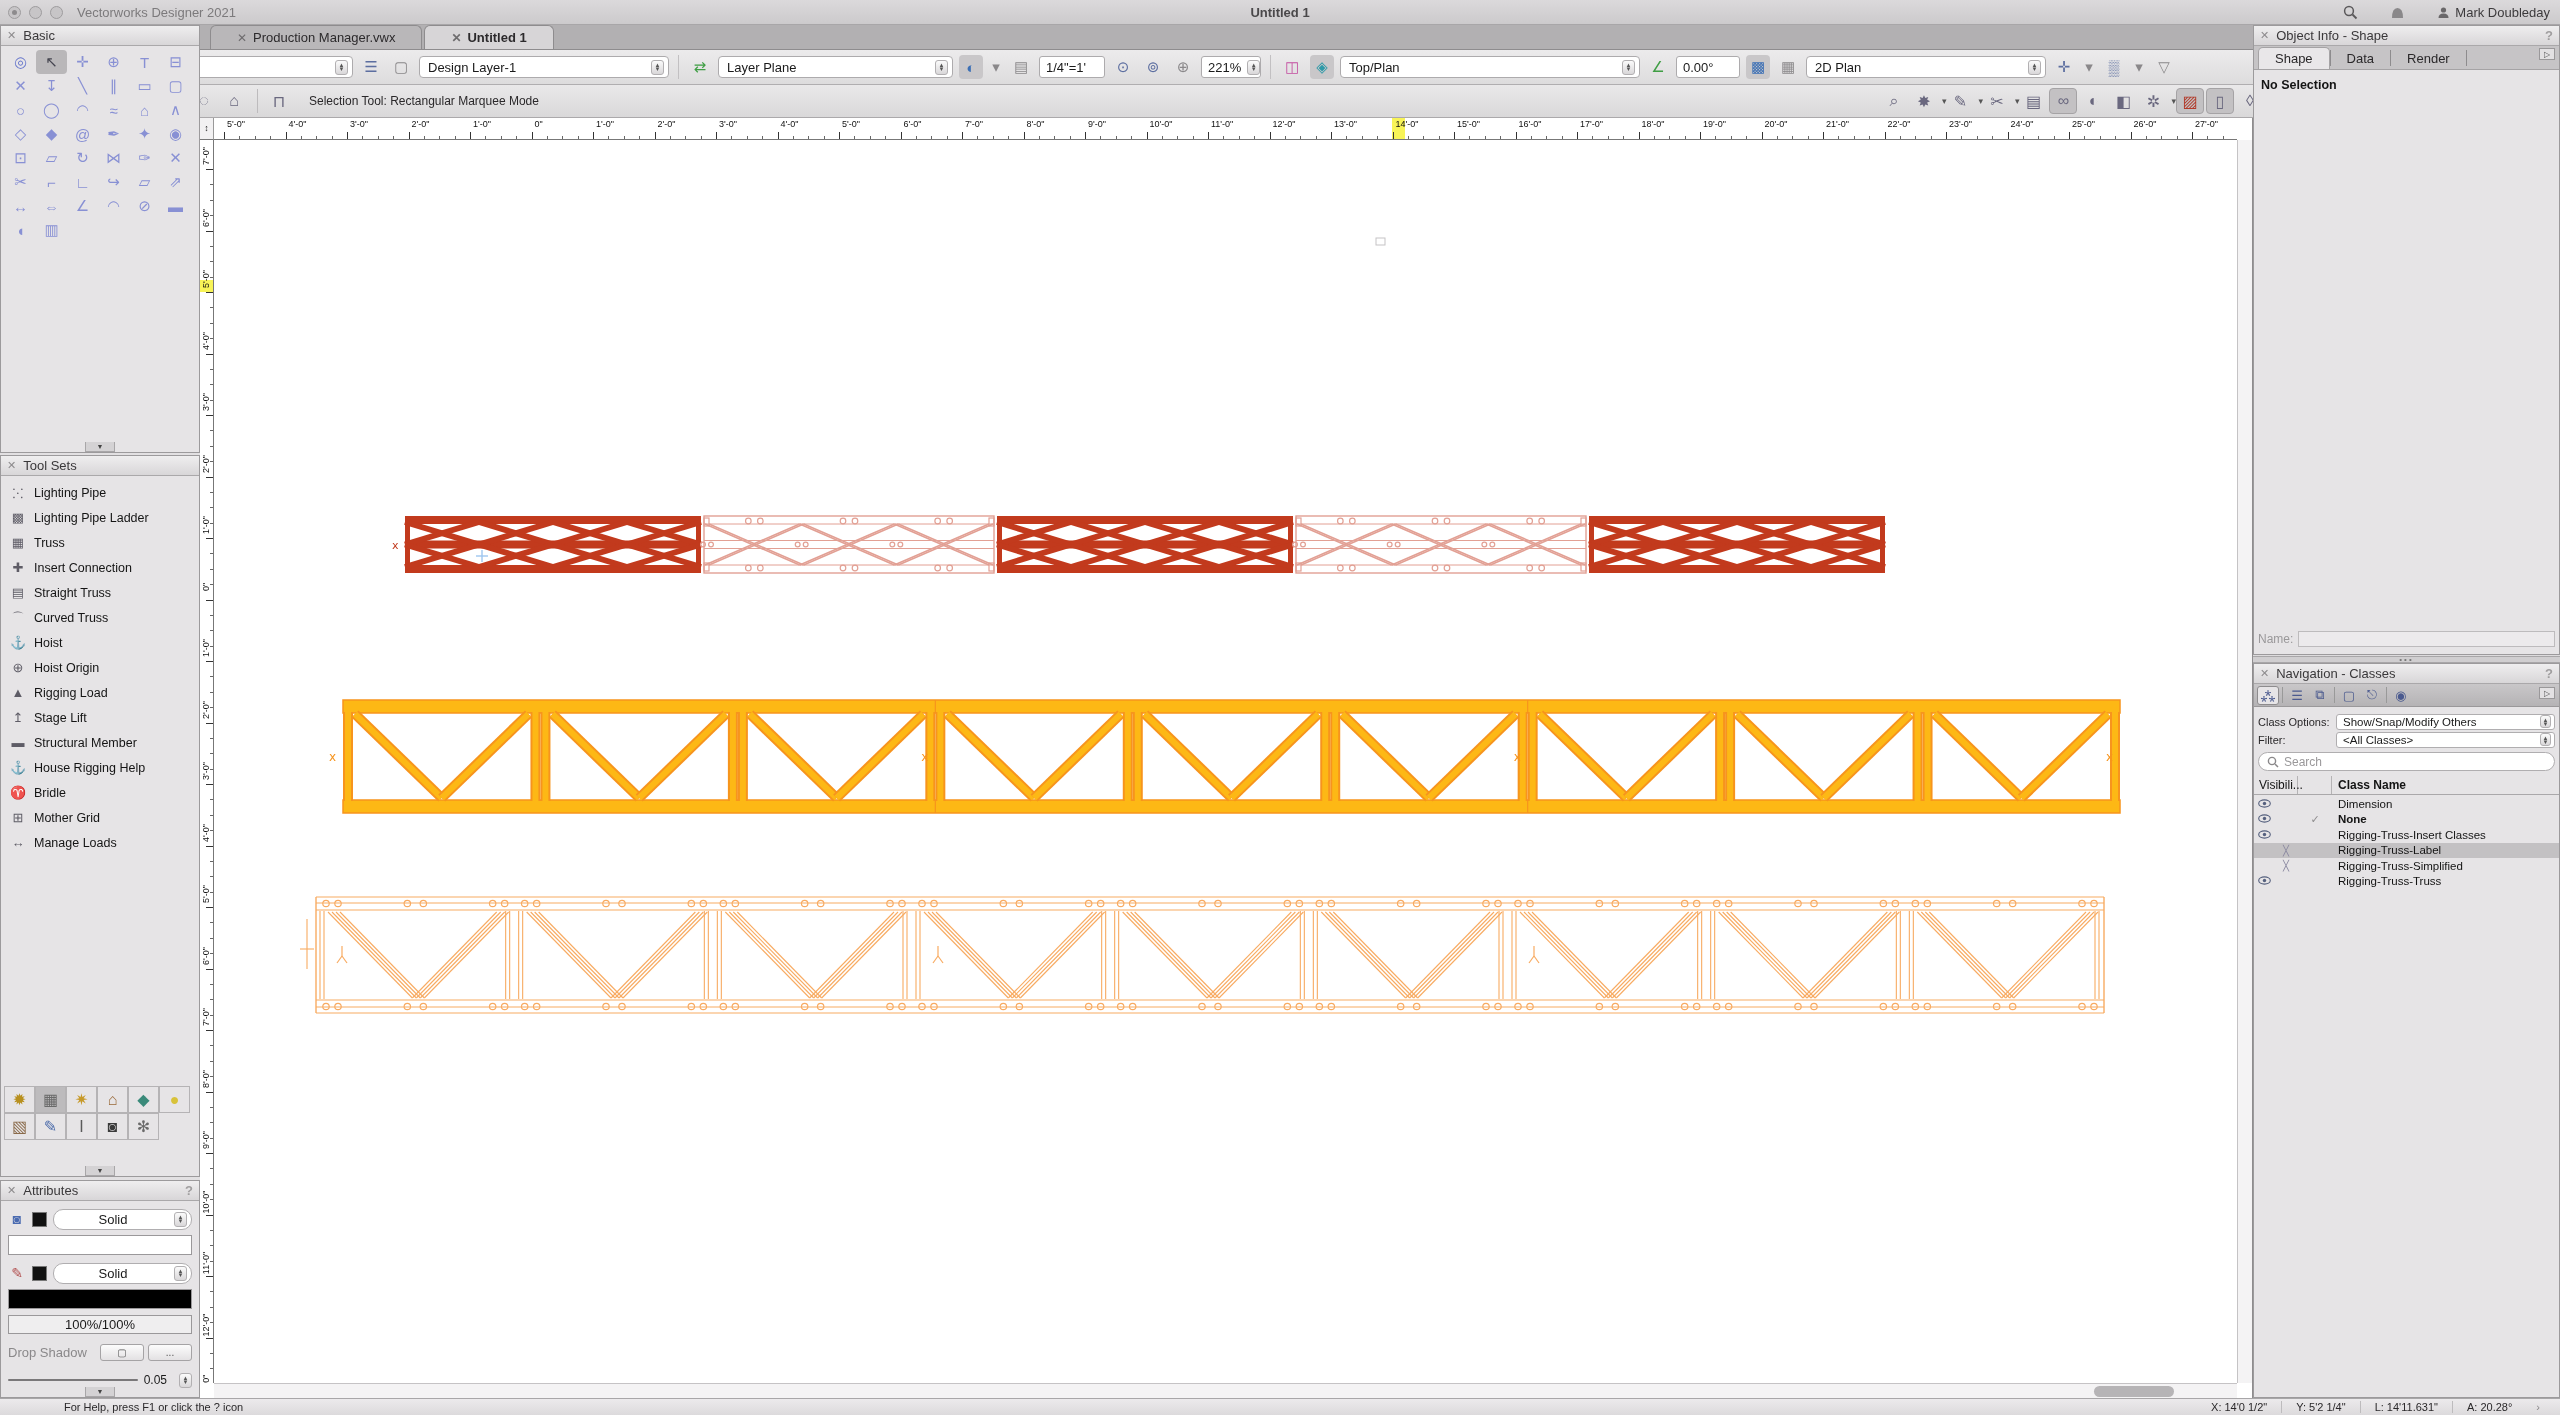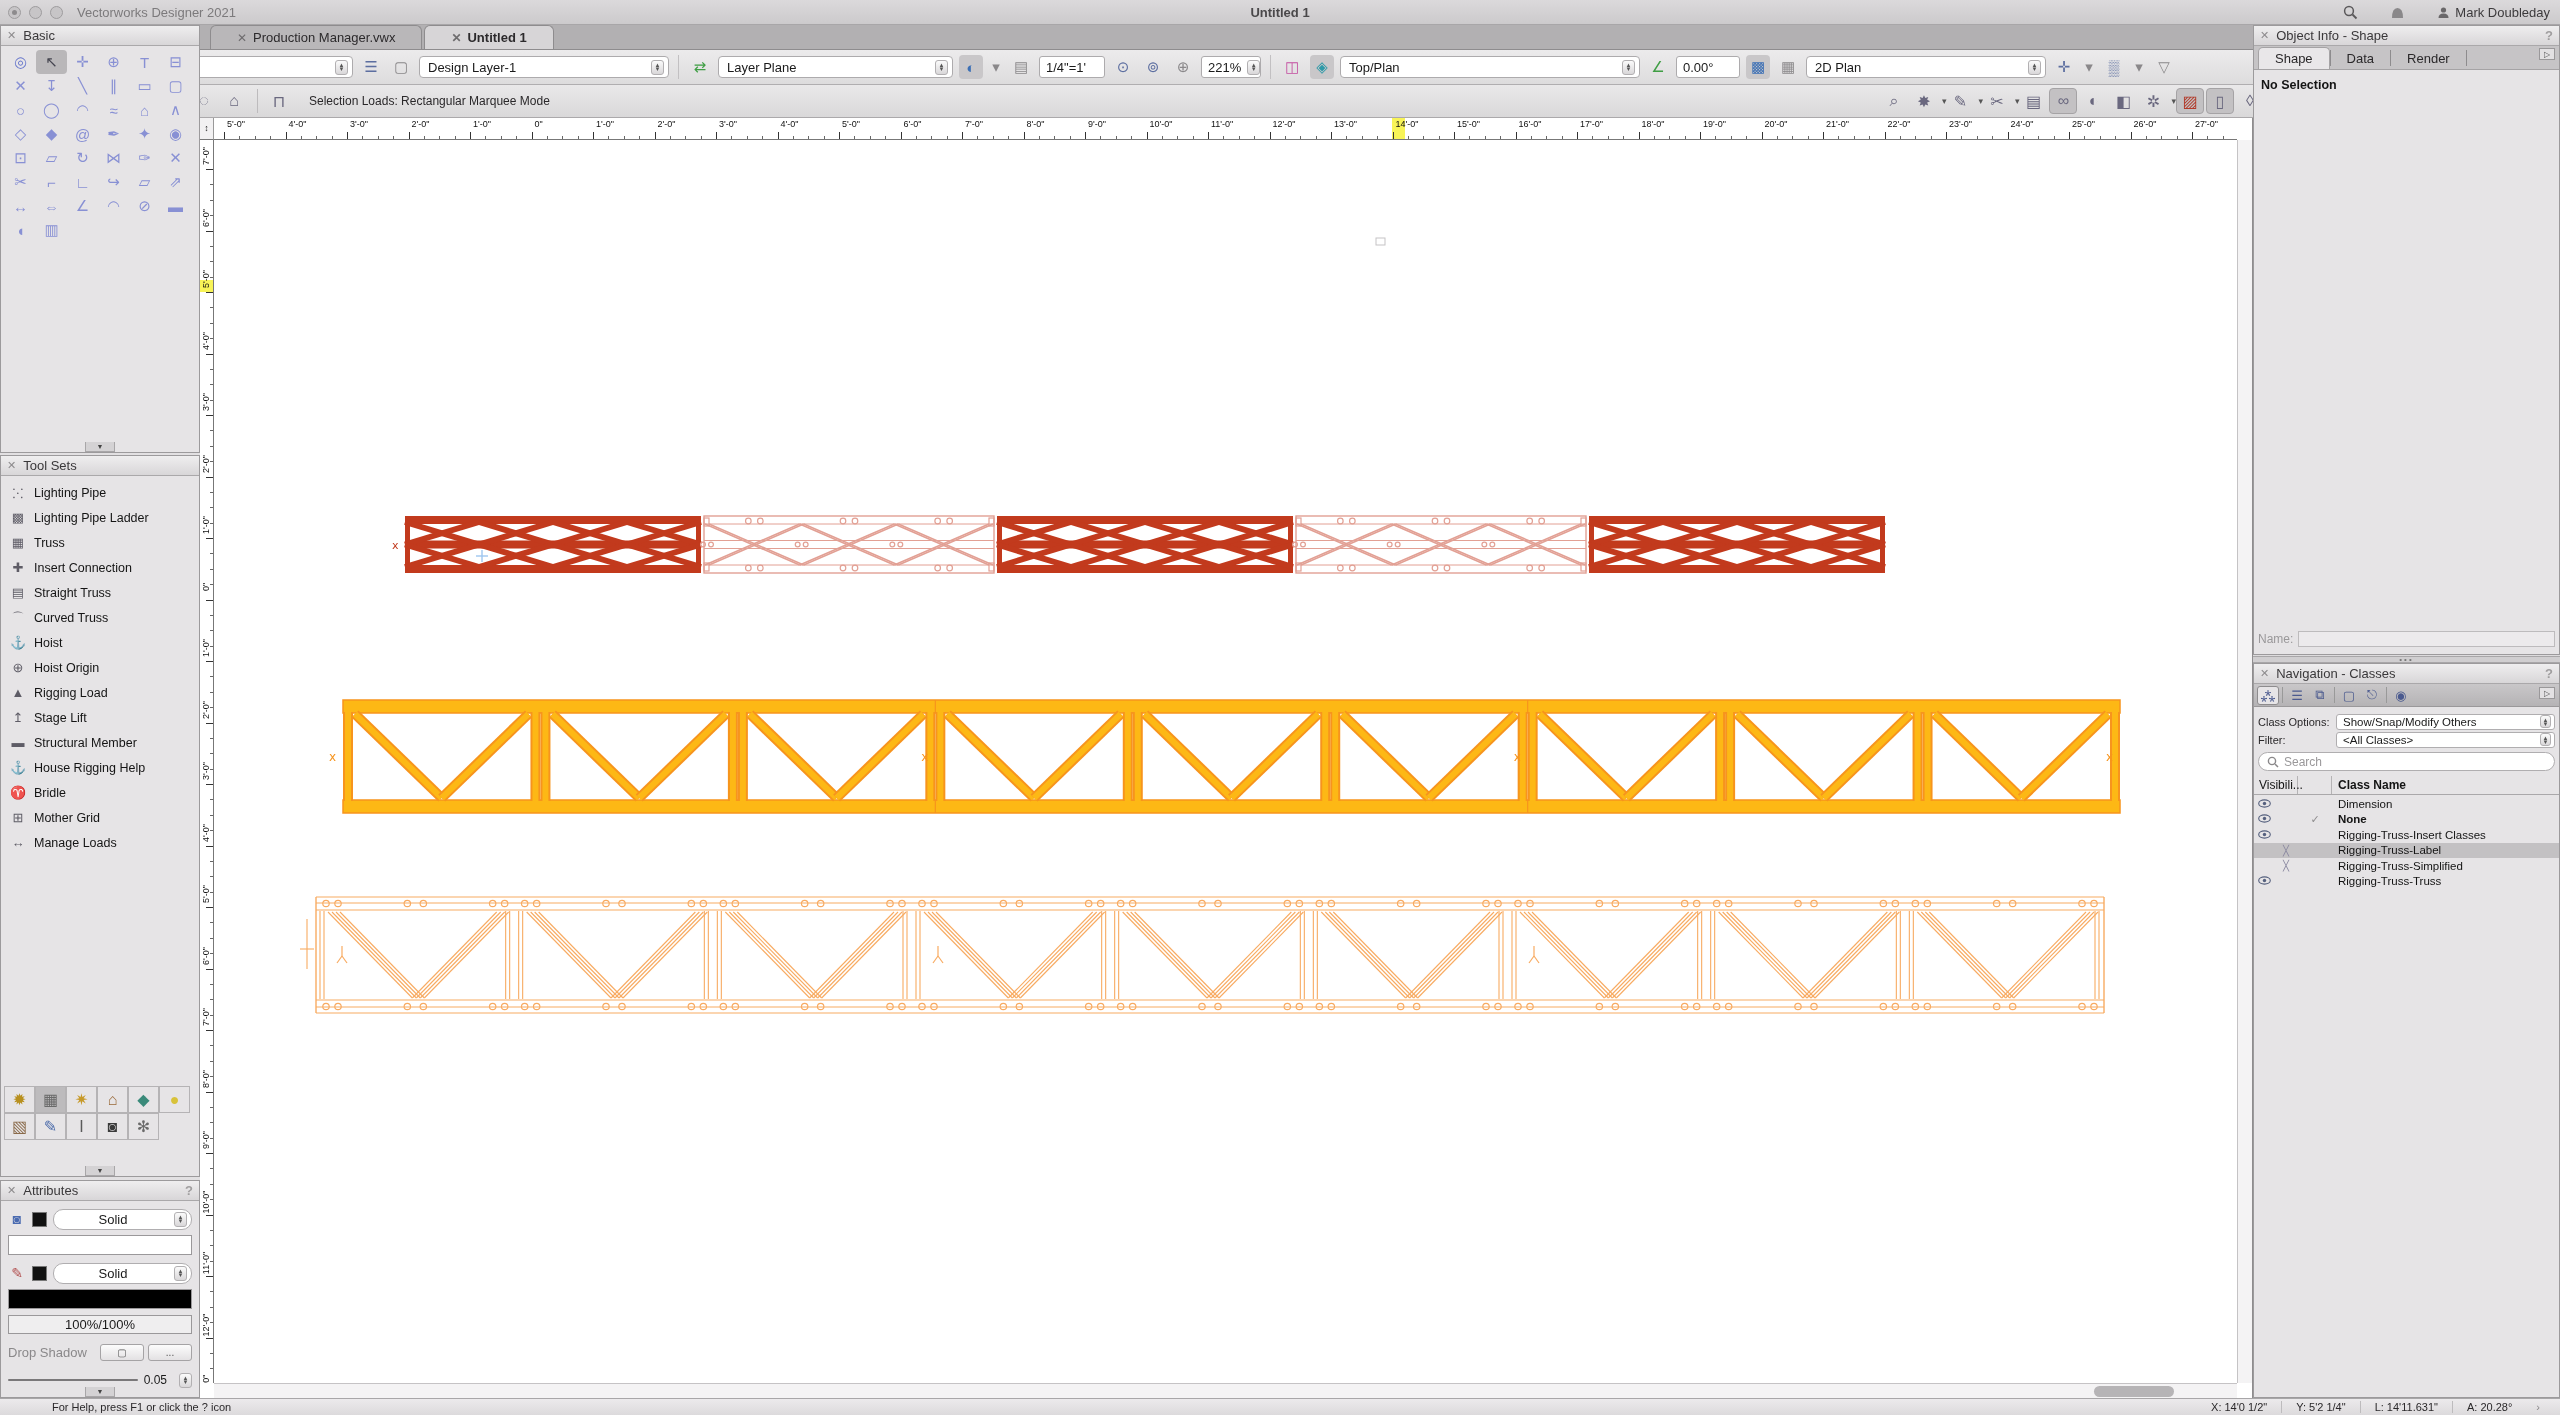--- a/index.html
+++ b/index.html
@@ -138,21 +138,21 @@
   .cls-row.sel{background:#c3c1c3;}
   .cls-row .vis{width:20px;text-align:center;flex:none;}
   .cls-row .xcol{width:24px;text-align:center;flex:none;color:#8a88a0;font-size:10px;}
   .cls-row .ckcol{width:34px;text-align:center;flex:none;color:#8e8c8e;font-size:11px;}
   .cls-row .cname{padding-left:6px;}
   .cls-row .cname.bold{font-weight:bold;}
 
   
   .statusbar{position:absolute;left:0;bottom:0;width:2560px;height:17px;background:linear-gradient(#eceaec,#dcdadc);border-top:1px solid #a8a6a8;
     display:flex;align-items:center;font-size:11px;color:#2a282a;}
-  .sb-help{margin-left:8px;padding-left:44px;}
+  .sb-help{margin-left:20px;padding-left:44px;}
   .sb-coords{position:absolute;right:20px;display:flex;align-items:center;height:17px;}
   .sb-item{padding:0 14px;border-left:1px solid #bdbbbd;white-space:nowrap;}
   .sb-chev{color:#8a888a;padding-left:10px;}
 </style>
 </head>
 <body>
 
 <div class="screen">
 
   <div class="titlebar">
@@ -258,21 +258,21 @@
         <span class="mb-icon pressed">⧉</span>
         <span class="mb-sep"></span>
         <span class="mb-icon">▤</span>
         <span class="mb-sep"></span>
         <span class="mb-icon pressed">▭</span>
         <span class="mb-icon">◌</span>
         <span class="mb-icon">⌂</span>
         <span class="mb-sep"></span>
         <span class="mb-icon">⊓</span>
       </span>
-    <span class="mb-status">Selection Loads: Rectangular Marquee Mode</span>
+    <span class="mb-status">Selection Tool: Rectangular Marquee Mode</span>
     <span class="mb-right" id="modebar-right">
         <span class="mb-icon">⌕</span>
         <span class="mb-icon">✸</span>
         <span class="mb-caret">▾</span>
         <span class="mb-icon">✎</span>
         <span class="mb-caret">▾</span>
         <span class="mb-icon">✂</span>
         <span class="mb-caret">▾</span>
         <span class="mb-icon">▤</span>
         <span class="mb-icon pressed">∞</span>

